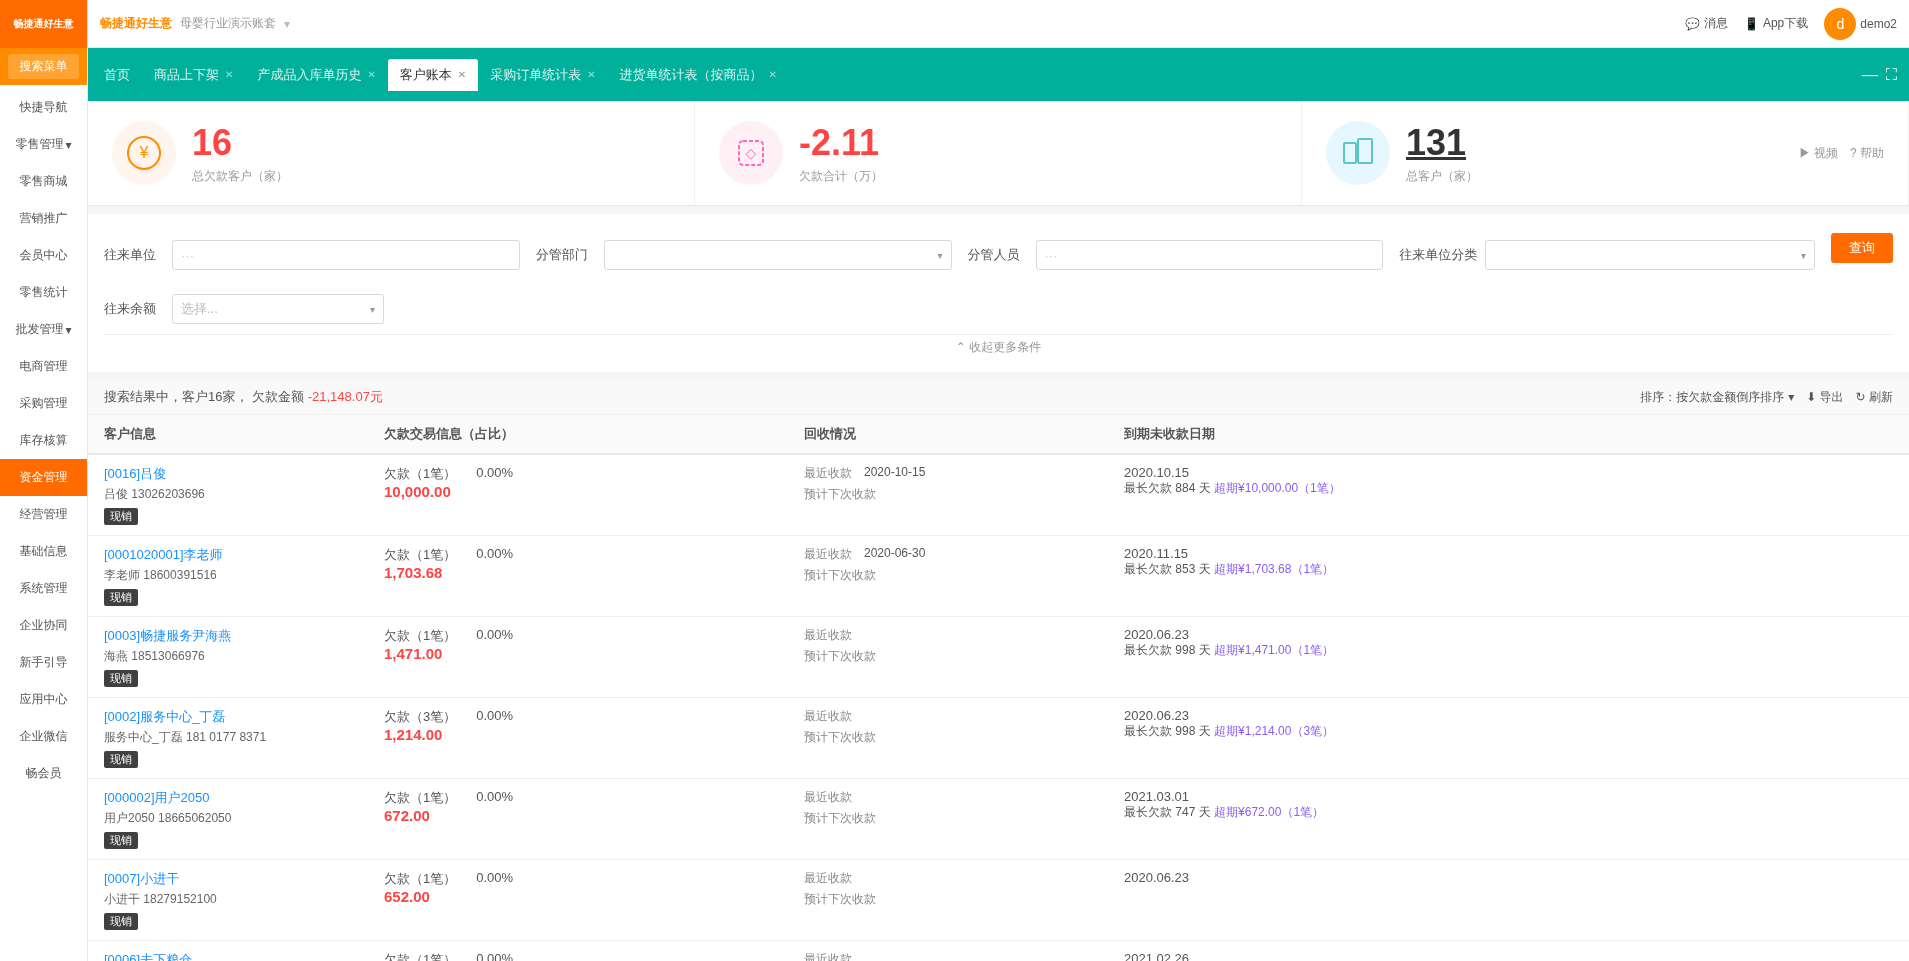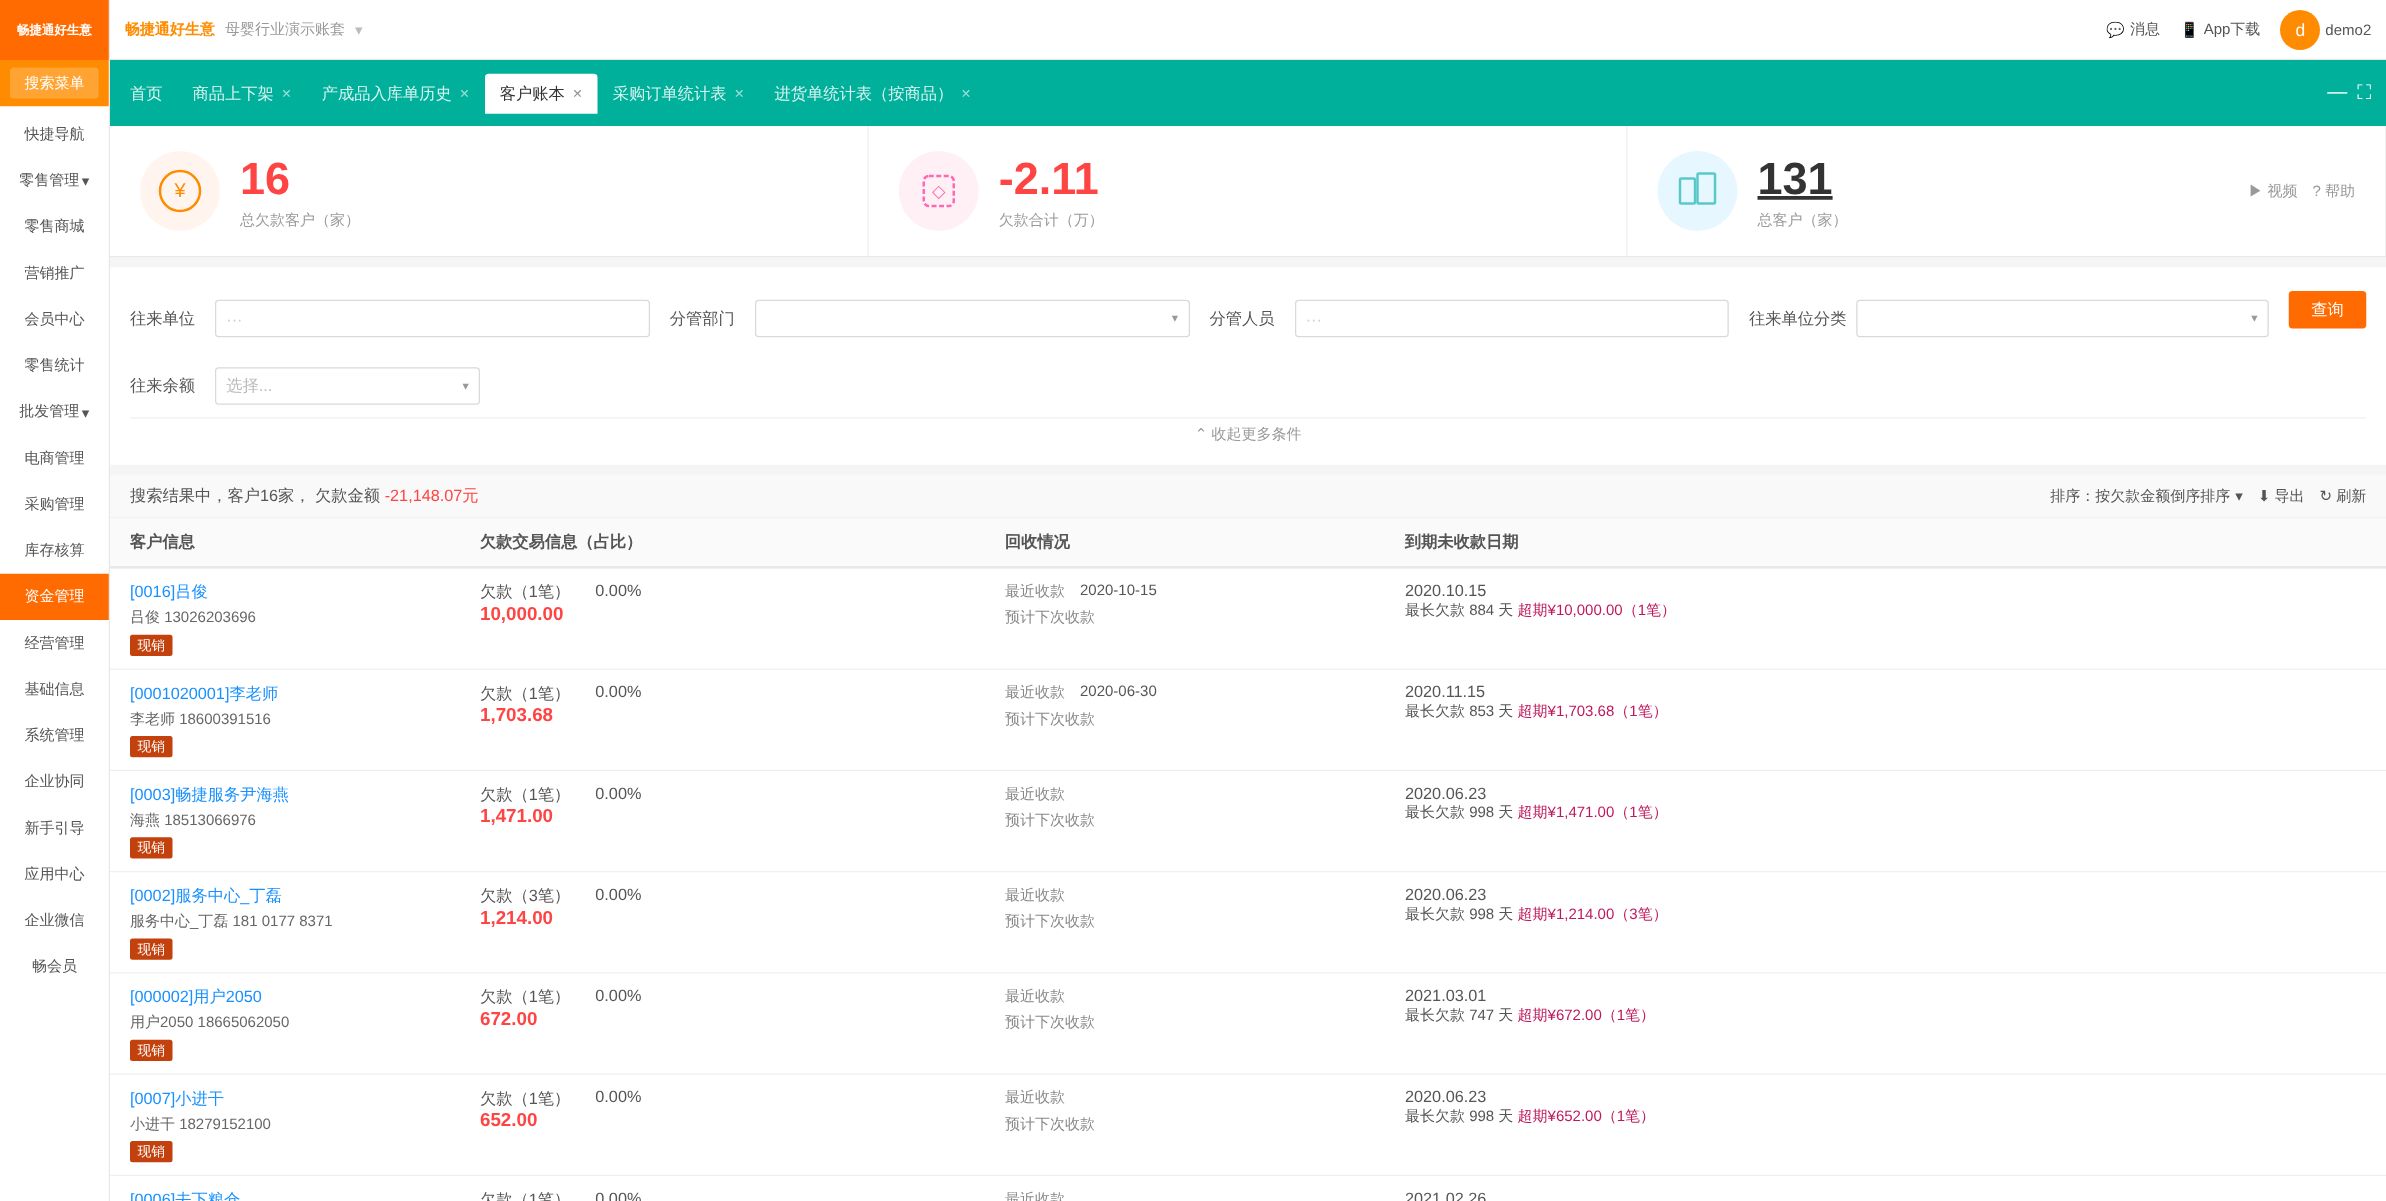--- a/index.html
+++ b/index.html
@@ -73,35 +73,35 @@
     .col-customer { flex: 0 0 280px; }
     .col-debt { flex: 0 0 420px; }
     .col-recovery { flex: 0 0 320px; }
     .col-due { flex: 1; }
 
     .table-row { display: flex; padding: 10px 16px; border-bottom: 1px solid #f0f0f0; align-items: flex-start; }
 
     .customer-info { flex: 0 0 280px; }
     .customer-name { color: #1890ff; font-size: 13px; cursor: pointer; }
     .customer-phone { font-size: 12px; color: #666; margin-top: 3px; }
-    .customer-tag { display: inline-block; background: #c2410c; color: #fff; font-size: 11px; padding: 1px 6px; border-radius: 2px; margin-top: 5px; }
+    .customer-tag { display: inline-block; background: #404040; color: #fff; font-size: 11px; padding: 1px 6px; border-radius: 2px; margin-top: 5px; }
 
     .debt-info { flex: 0 0 420px; display: flex; align-items: flex-start; gap: 20px; }
     .debt-count { font-size: 13px; color: #555; }
     .debt-amount { font-size: 15px; color: #ff4444; font-weight: bold; }
     .debt-percent { font-size: 13px; color: #555; }
 
     .recovery-info { flex: 0 0 320px; }
     .recovery-row { display: flex; gap: 12px; font-size: 12px; color: #555; margin-bottom: 4px; }
     .recovery-label { color: #888; }
 
     .due-info { flex: 1; }
     .due-date { font-size: 13px; color: #555; }
     .due-overdue { font-size: 12px; color: #555; }
-    .due-overdue span.orange { color: #be185d; font-size: 12px; cursor: pointer; }
+    .due-overdue span.orange { color: #8b5cf6; font-size: 12px; cursor: pointer; }
 
     
     .avatar { width: 32px; height: 32px; border-radius: 50%; background: #ff8c00; display: flex; align-items: center; justify-content: center; color: #fff; font-size: 14px; }
 
     
     ::-webkit-scrollbar { width: 6px; height: 6px; }
     ::-webkit-scrollbar-track { background: #f1f1f1; }
     ::-webkit-scrollbar-thumb { background: #ccc; border-radius: 3px; }
   </style>
 </head>
@@ -528,24 +528,20 @@
             <div class="recovery-row">
               <span class="recovery-label">最近收款</span>
               <span></span>
             </div>
             <div class="recovery-row">
               <span class="recovery-label">预计下次收款</span>
             </div>
           </div>
           <div class="due-info col-due">
             <div class="due-date">2020.06.23</div>
-            <div class="due-overdue">
-              <span>最长欠款 998 天</span>
-              <span class="orange">超期¥652.00（1笔）</span>
-            </div>
           </div>
         </div>
 
         <div class="table-row">
           <div class="customer-info col-customer">
             <div class="customer-name">[0006]去下粮仓</div>
             <div class="customer-phone">陈小希</div>
             <span class="customer-tag">现销</span>
           </div>
           <div class="debt-info col-debt">

